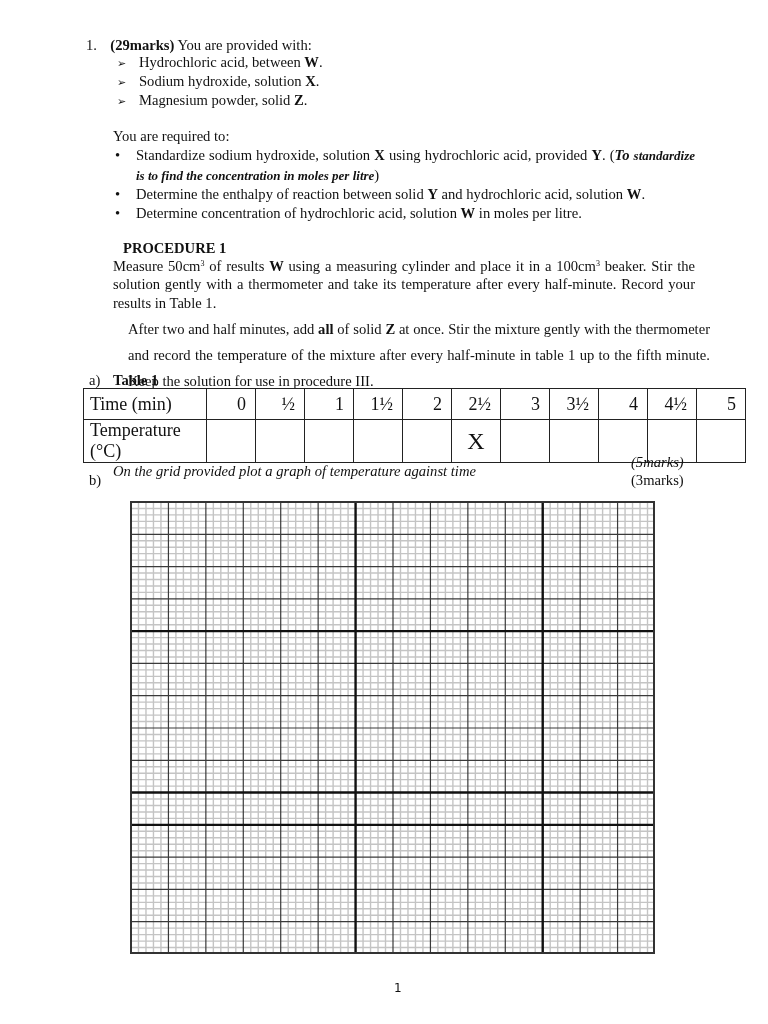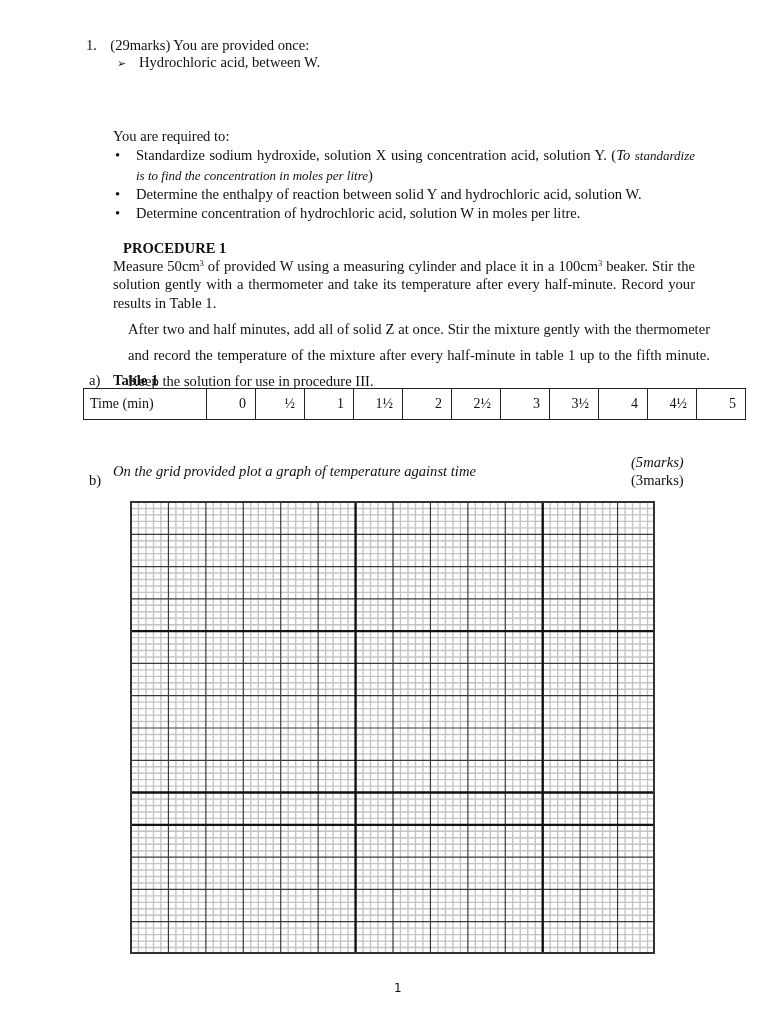--- a/index.html
+++ b/index.html
@@ -1,71 +1,77 @@
 <!DOCTYPE html>
 <html><head>
 <meta charset="utf-8">
 <style>
   html, body { margin: 0; padding: 0; background: #ffffff; }
   body { width: 768px; height: 1024px; position: relative; overflow: hidden;
          font-family: "Liberation Serif", "DejaVu Serif", serif; color: #111; font-size: 14.6px; }
   .abs { position: absolute; }
   .line { position: absolute; white-space: nowrap; line-height: 18px; }
-  b { font-weight: normal; }
+  b { font-weight: bold; }
   .bullet-arrow { display: inline-block; width: 22px; font-size: 11px; }
   .bullet-dot { position: absolute; left: 0; }
   .justify { text-align: justify; text-align-last: left; }
   sup { font-size: 8px; vertical-align: 5px; line-height: 0; }
 
   table.t1 { position: absolute; left: 83px; top: 388px; border-collapse: collapse; }
-  table.t1 td { border: 1px solid #222; height: 30px; padding: 0 6px; font-size: 14px; }
+  table.t1 td { border: 1px solid #222; height: 30px; padding: 0 6px; font-size: 18px; }
   table.t1 td.hdr { width: 110px; text-align: left; }
   table.t1 td.val { width: 33px; text-align: right; padding-right: 9px; }
   table.t1 td.mark { text-align: center; font-size: 24px; padding: 0; }
 
   #grid { position: absolute; left: 130px; top: 501px; }
 </style>
 </head>
 <body>
 
 <div class="line" style="left:86px; top:36px;">
   <span>1.</span>
   <span style="display:inline-block;width:6px"></span>
   <b>(29marks)</b>
-  <span>You are provided once:</span>
+  <span>You are provided with:</span>
 </div>
 
 <div class="abs" style="left:117px; top:53px;">
   <div class="line" style="position:relative; left:0;">
     <span class="bullet-arrow">➢</span><span>Hydrochloric acid, between </span><b>W</b><span>.</span>
   </div>
+  <div class="line" style="position:relative; left:0;">
+    <span class="bullet-arrow">➢</span><span>Sodium hydroxide, solution </span><b>X</b><span>.</span>
+  </div>
+  <div class="line" style="position:relative; left:0;">
+    <span class="bullet-arrow">➢</span><span>Magnesium powder, solid </span><b>Z</b><span>.</span>
+  </div>
 </div>
 
 <div class="line" style="left:113px; top:127px;">You are required to:</div>
 
 <div class="abs" style="left:115px; top:146px; width:580px;">
   <div style="position:relative; padding-left:21px; line-height:18.5px;" class="justify">
     <span class="bullet-dot">•</span>
-    <span>Standardize sodium hydroxide, solution </span><b>X</b><span> using concentration acid, solution </span><b>Y</b><span>. (</span><b><i>To</i></b>
+    <span>Standardize sodium hydroxide, solution </span><b>X</b><span> using hydrochloric acid, provided </span><b>Y</b><span>. (</span><b><i>To</i></b>
     <b><i style="font-size:13px;">standardize is to find the concentration in moles per litre</i></b><span>)</span>
   </div>
   <div style="position:relative; padding-left:21px; line-height:19px;">
     <span class="bullet-dot">•</span>
     <span>Determine the enthalpy of reaction between solid </span><b>Y</b><span> and hydrochloric acid, solution </span><b>W</b><span>.</span>
   </div>
   <div style="position:relative; padding-left:21px; line-height:19px;">
     <span class="bullet-dot">•</span>
     <span>Determine concentration of hydrochloric acid, solution </span><b>W</b><span> in moles per litre.</span>
   </div>
 </div>
 
 <div class="line" style="left:123px; top:239px; font-weight:bold;">PROCEDURE 1</div>
 
 <div class="abs justify" style="left:113px; top:257px; width:582px; line-height:18.3px;">
-  <span>Measure 50cm</span><sup>3</sup><span> of provided </span><b>W</b><span> using a measuring cylinder and place it in a 100cm</span><sup>3</sup><span> beaker. Stir the solution gently with a thermometer and take its temperature after every half-minute. Record your results in Table 1.</span>
+  <span>Measure 50cm</span><sup>3</sup><span> of results </span><b>W</b><span> using a measuring cylinder and place it in a 100cm</span><sup>3</sup><span> beaker. Stir the solution gently with a thermometer and take its temperature after every half-minute. Record your results in Table 1.</span>
 </div>
 
 <div class="abs justify" style="left:128px; top:316px; width:582px; line-height:26px;">
   <span>After two and half minutes, add </span><b>all</b><span> of solid </span><b>Z</b><span> at once. Stir the mixture gently with the thermometer and record the temperature of the mixture after every half-minute in table 1 up to the fifth minute. Keep the solution for use in procedure III.</span>
 </div>
 
 <div class="line" style="left:89px; top:371px;">a)</div>
 <div class="line" style="left:113px; top:371px; font-weight:bold;">Table 1</div>
 
 <table class="t1">
@@ -76,20 +82,34 @@
     <td class="val">½</td>
     <td class="val">1</td>
     <td class="val">1½</td>
     <td class="val">2</td>
     <td class="val">2½</td>
     <td class="val">3</td>
     <td class="val">3½</td>
     <td class="val">4</td>
     <td class="val">4½</td>
     <td class="val">5</td>
+  </tr>
+  <tr>
+    <td class="hdr">Temperature (°C)</td>
+    <td class="val"></td>
+    <td class="val"></td>
+    <td class="val"></td>
+    <td class="val"></td>
+    <td class="val"></td>
+    <td class="mark">X</td>
+    <td class="val"></td>
+    <td class="val"></td>
+    <td class="val"></td>
+    <td class="val"></td>
+    <td class="val"></td>
   </tr>
 </tbody>
   </table>
 
 <div class="line" style="left:631px; top:453px;font-style:italic;">(5marks)</div>
 
 <div class="line" style="left:89px; top:471px;">b)</div>
 <div class="line" style="left:113px; top:462px;font-style:italic;">On the grid provided plot a graph of temperature against time</div>
 <div class="line" style="left:631px; top:471px;">(3marks)</div>
 

